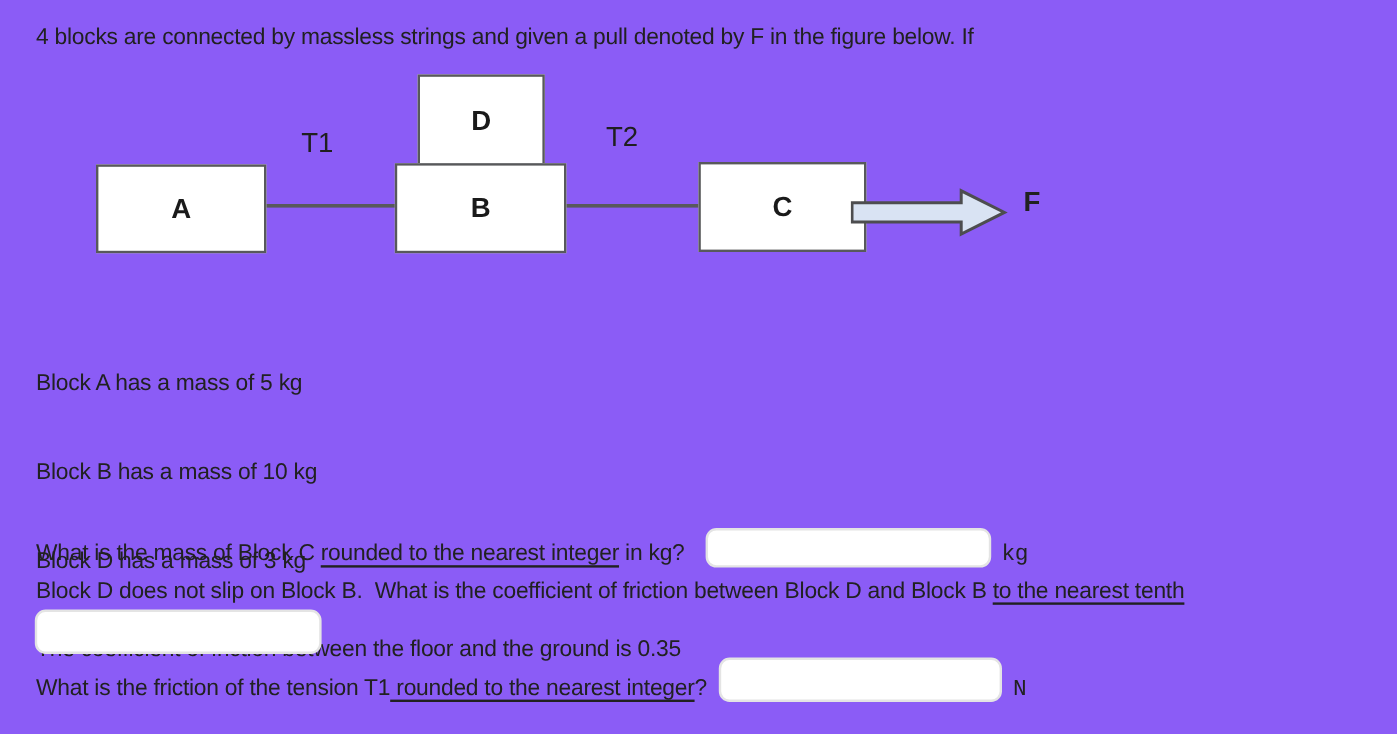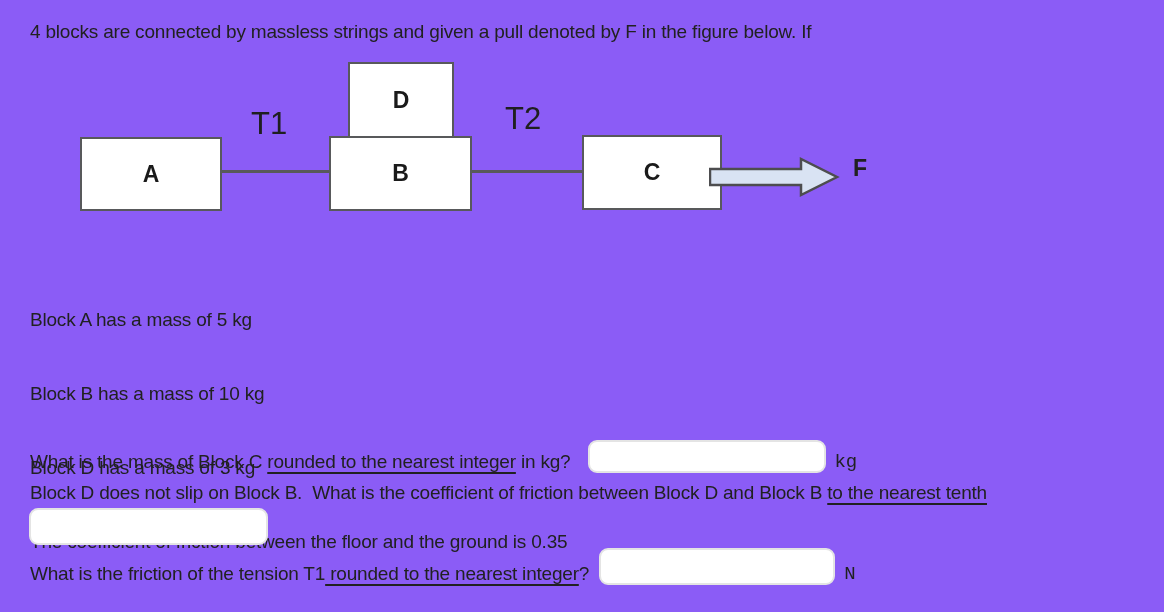--- a/index.html
+++ b/index.html
@@ -30,21 +30,21 @@
     font-weight: bold; font-size: 23px; color: #1a1a1a;
   }
   .block-a { left: 80px;  top: 137px; width: 142px; height: 74px; }
   .block-d { left: 348px; top: 62px;  width: 106px; height: 76px; z-index: 1; }
   .block-b { left: 329px; top: 136px; width: 143px; height: 75px; z-index: 2; }
   .block-c { left: 582px; top: 135px; width: 140px; height: 75px; }
   .string { position: absolute; height: 3px; background: #58595b; }
   .string-1 { left: 221px; top: 170px; width: 110px; }
   .string-2 { left: 470px; top: 170px; width: 114px; }
   .tension-label {
-    position: absolute; font-size: 31px; font-weight: 500; color: #1f1f1f;
+    position: absolute; font-size: 23px; font-weight: 500; color: #1f1f1f;
   }
   .t1 { left: 251px; top: 106px; }
   .t2 { left: 505px; top: 101px; }
   .force-arrow { position: absolute; left: 709px; top: 155px; }
   .force-label { position: absolute; left: 853px; top: 155px; font-size: 23px; font-weight: bold; }
 
   
   .facts { position: absolute; left: 30px; top: 261px; }
   .fact-line { height: 30px; line-height: 30px; }
 

